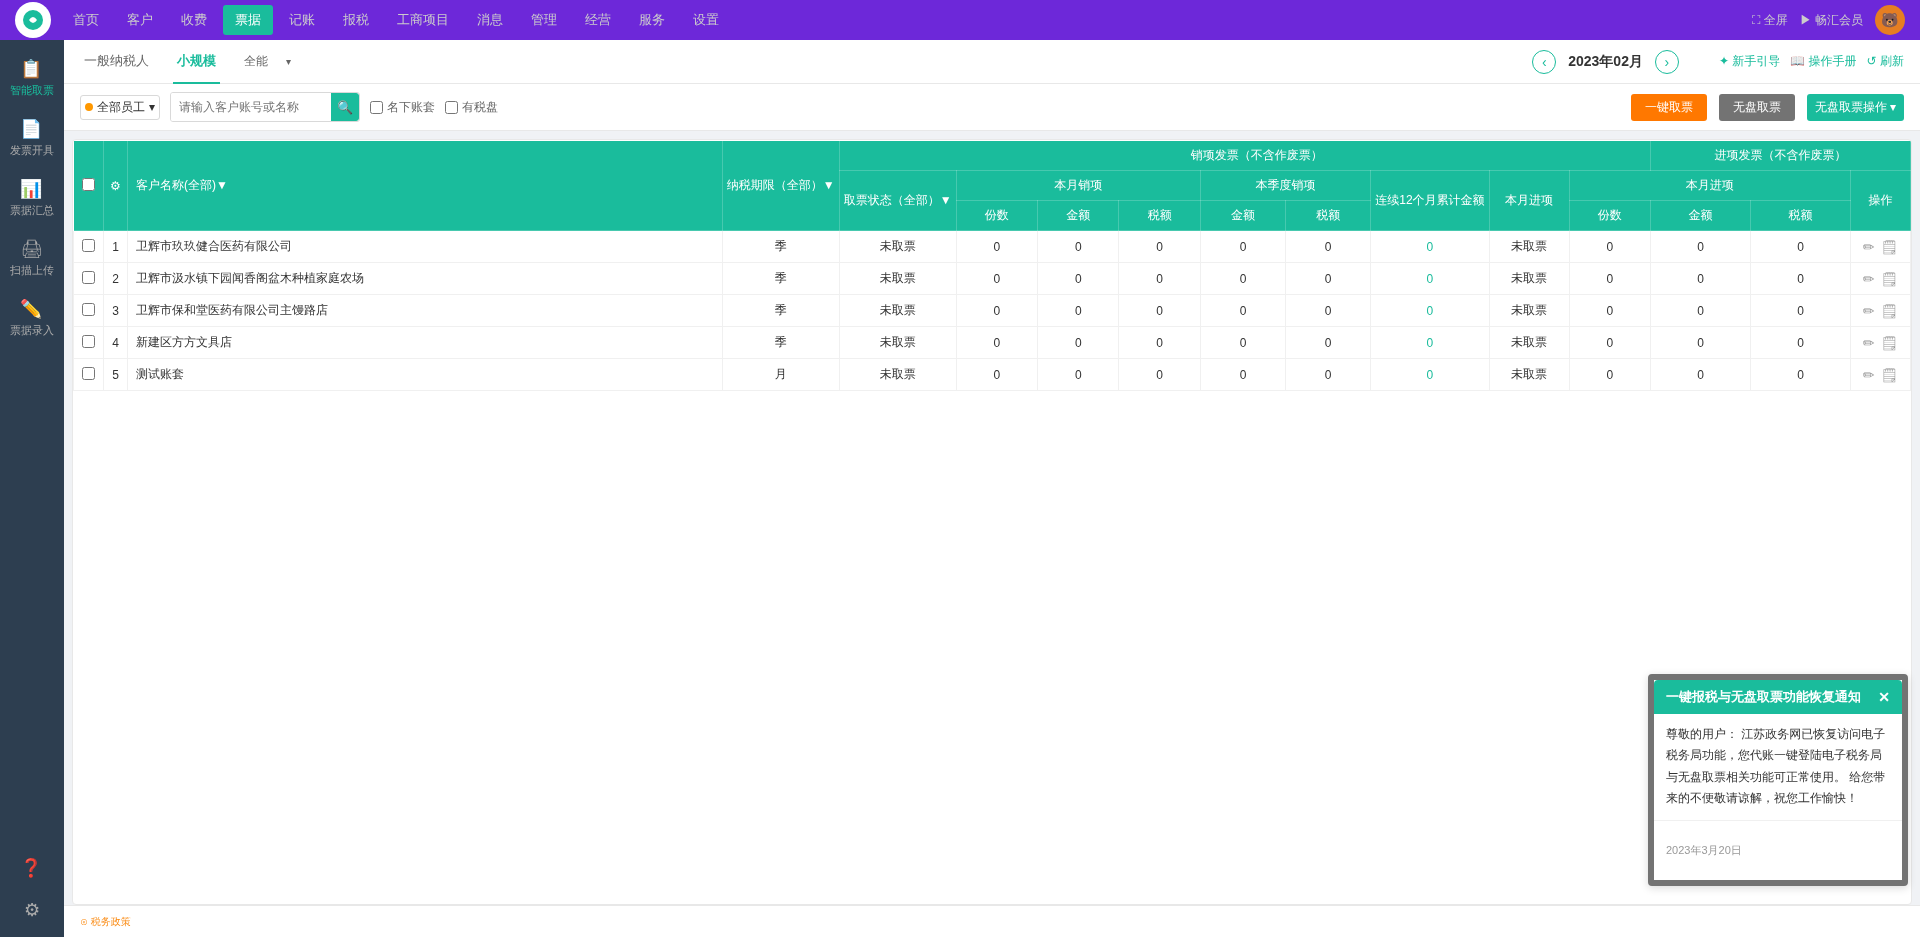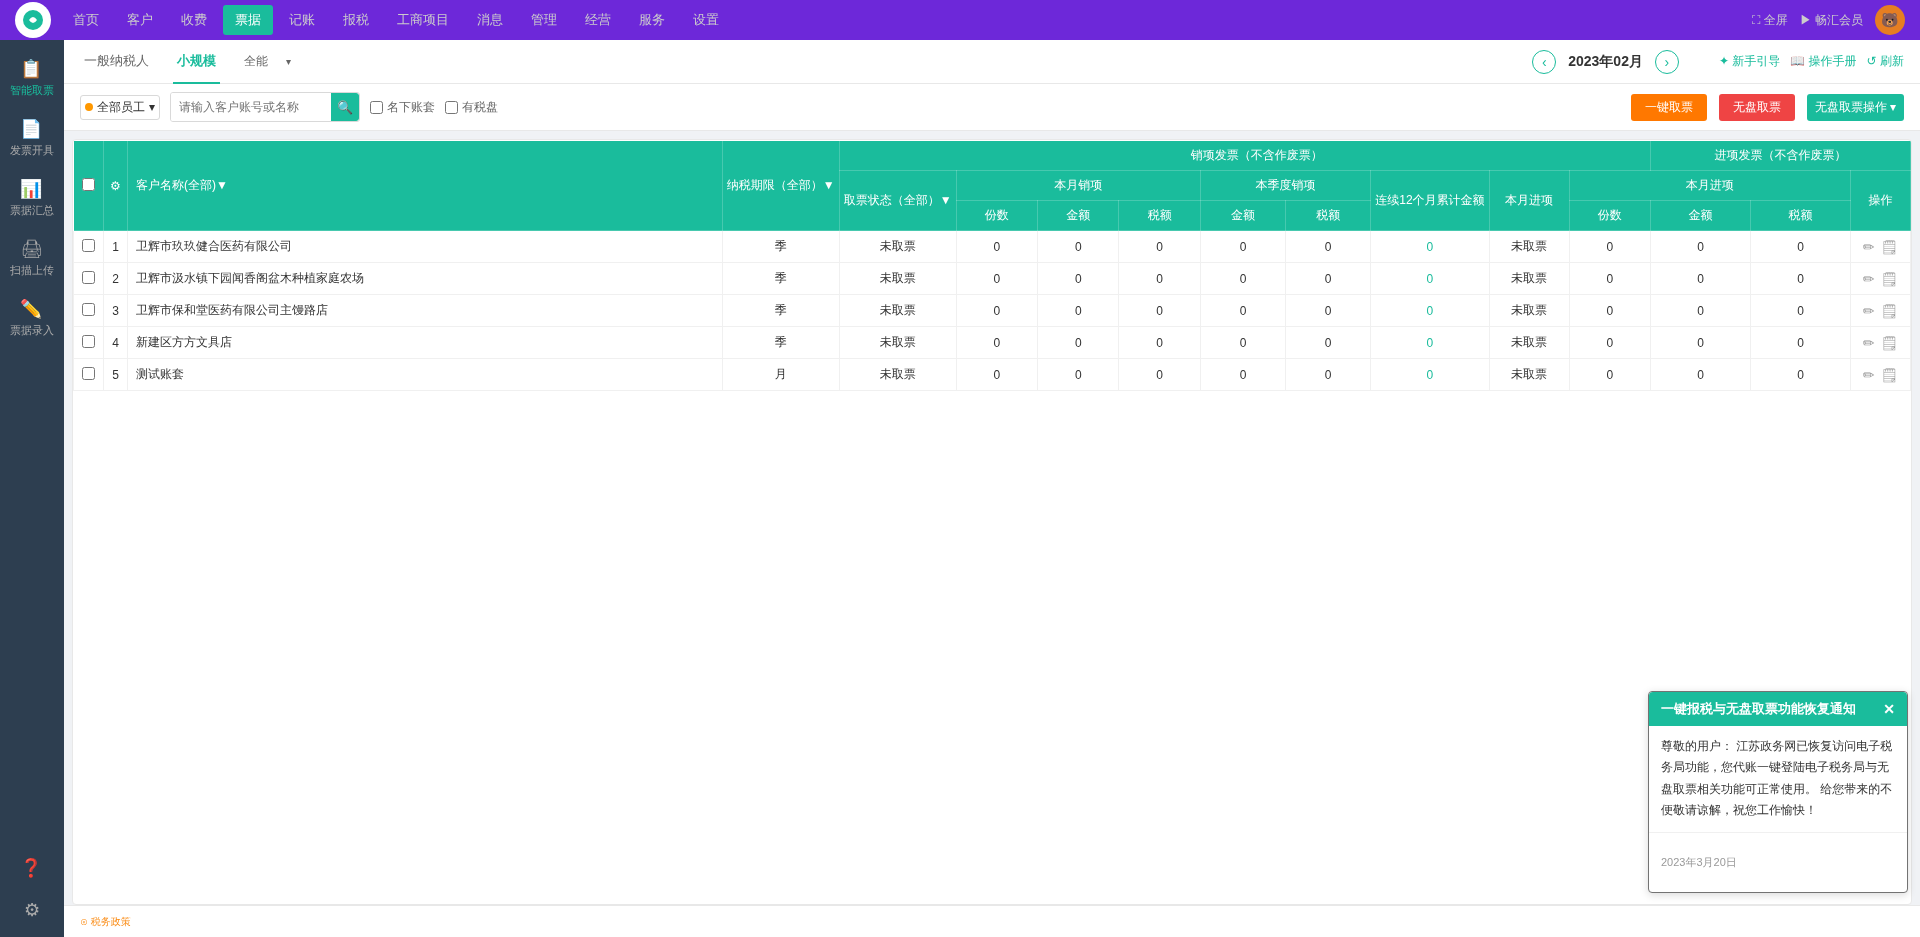--- a/index.html
+++ b/index.html
@@ -40,40 +40,40 @@
     .header-actions span { display: flex; align-items: center; gap: 3px; }
 
     
     .toolbar { background: #fff; padding: 8px 16px; display: flex; align-items: center; gap: 10px; border-bottom: 1px solid #e8e8e8; }
     .employee-select { display: flex; align-items: center; gap: 4px; border: 1px solid #d9d9d9; border-radius: 3px; padding: 3px 4px; background: #fff; cursor: pointer; font-size: 12px; color: #333; }
     .employee-select .dot { width: 8px; height: 8px; background: #ff9800; border-radius: 50%; }
     .search-btn { width: 28px; height: 28px; background: #1abc9c; border: none; border-radius: 0 3px 3px 0; cursor: pointer; display: flex; align-items: center; justify-content: center; color: #fff; font-size: 13px; }
     .checkbox-label { display: flex; align-items: center; gap: 4px; color: #666; cursor: pointer; font-size: 12px; }
     .toolbar-right { margin-left: auto; display: flex; gap: 12px; }
     .btn-primary { background: #ff7800; color: #fff; border: none; border-radius: 3px; padding: 5px 14px; cursor: pointer; font-size: 12px; }
-    .btn-danger { background: #ef4444; color: #fff; border: none; border-radius: 3px; padding: 5px 14px; cursor: pointer; font-size: 12px; }
+    .btn-danger { background: #737373; color: #fff; border: none; border-radius: 3px; padding: 5px 14px; cursor: pointer; font-size: 12px; }
     .btn-more { background: #1abc9c; color: #fff; border: none; border-radius: 3px; padding: 5px 8px; cursor: pointer; font-size: 12px; display: flex; align-items: center; gap: 3px; }
 
     
     .table-wrapper { flex: 1; overflow: auto; padding: 0; background: #fff; margin: 8px 8px 0 8px; border-radius: 4px; border: 1px solid #e8e8e8; }
     table { width: 100%; border-collapse: collapse; }
     thead tr th { background: #1abc9c; color: #fff; text-align: center; padding: 6px 4px; font-size: 12px; font-weight: normal; border: 1px solid rgba(255,255,255,0.2); white-space: nowrap; }
     tbody tr { border-bottom: 1px solid #f0f0f0; }
     tbody tr td { text-align: center; padding: 7px 4px; font-size: 12px; color: #333; border: 1px solid #f0f0f0; white-space: nowrap; }
     td.customer-name { text-align: left; padding-left: 8px; }
     .link-0 { color: #1abc9c; cursor: pointer; }
     .action-icons { display: flex; align-items: center; justify-content: center; gap: 6px; }
     .action-icon { color: #999; cursor: pointer; font-size: 14px; }
     .th-sort { display: flex; align-items: center; justify-content: center; gap: 2px; }
 
     
     .footer { height: 32px; background: #fff; border-top: 1px solid #e8e8e8; display: flex; align-items: center; padding: 0 16px; color: #fa8c16; font-size: 10px; cursor: pointer; }
 
     
-    .notification-panel { position: fixed; bottom: 44px; right: 12px; width: 260px; background: #fff; border: 1px solid #737373; border-radius: 4px; box-shadow: 0 2px 8px rgba(0,0,0,0.15); font-size: 12px; color: #333; }
+    .notification-panel { position: fixed; bottom: 51px; right: 12px; width: 260px; background: #fff; border: 6px solid #737373; border-radius: 4px; box-shadow: 0 2px 8px rgba(0,0,0,0.15); font-size: 12px; color: #333; }
     .notif-header { background: #1abc9c; color: #fff; padding: 8px 12px; font-size: 13px; font-weight: bold; border-radius: 4px 4px 0 0; display: flex; justify-content: space-between; align-items: center; }
     .notif-body { padding: 10px 12px; line-height: 1.8; max-height: 140px; overflow-y: auto; }
     .notif-footer { padding: 22px 12px; color: #999; font-size: 11px; border-top: 1px solid #f0f0f0; }
     .close-btn { cursor: pointer; font-size: 14px; }
 
     
     input[type="checkbox"] { cursor: pointer; accent-color: #1abc9c; }
   </style>
 </head>
 <body>

